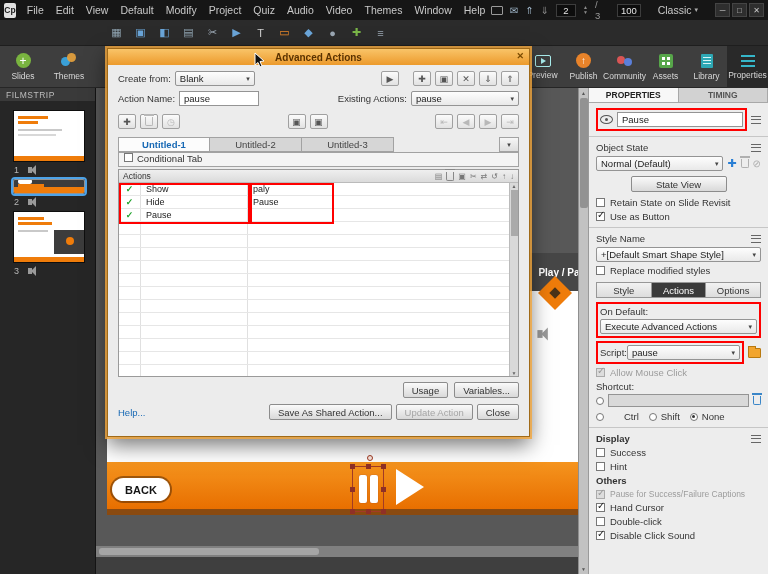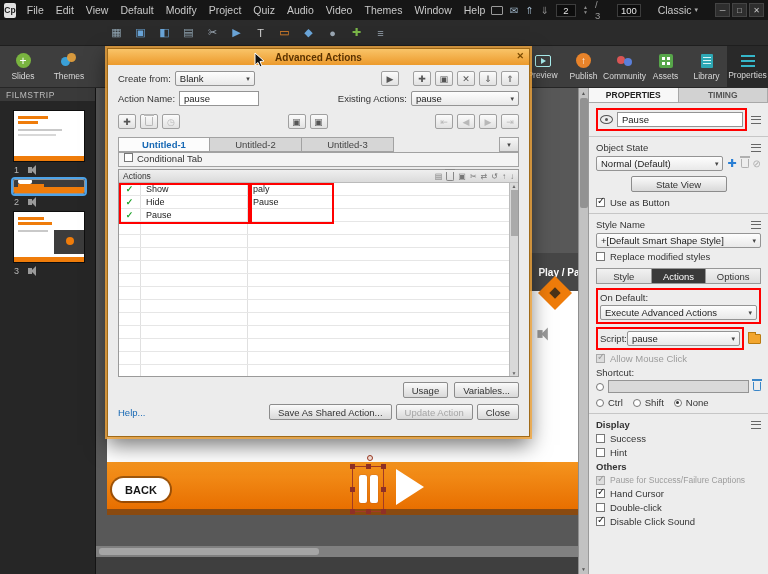--- a/index.html
+++ b/index.html
@@ -372,20 +372,24 @@
           <span class="car">▾</span>
         </div>
         <span style="color:#2a7fd4;font-size:11px">✚</span>
         <span class="tr-icon" style="color:#b0b0b0"></span>
         <span style="color:#b0b0b0;font-size:10px">⊘</span>
       </div>
       <div style="display:flex;justify-content:center;margin:5px 0">
         <div class="btn" style="width:96px">State View</div>
       </div>
       <div class="cbrow">
+          <span class="cb"></span>
+          <span>Retain State on Slide Revisit</span>
+        </div>
+      <div class="cbrow">
           <span class="cb on"></span>
           <span>Use as Button</span>
         </div>
       <div class="divider"></div>
       <div class="phead">
         <span>Style Name</span>
         <span class="menu3"></span>
       </div>
       <div class="sel">
         <span>+[Default Smart Shape Style]</span>
@@ -421,21 +425,21 @@
           <span class="cb dis on"></span>
           <span>Allow Mouse Click</span>
         </div>
       <div style="margin:2px 0">Shortcut:</div>
       <div class="prow">
         <span class="rad"></span>
         <div class="inp" style="flex:1;background:#d9d9d9;height:13px"></div>
         <span class="tr-icon" style="color:#3a86c8"></span>
       </div>
       <div class="prow" style="gap:10px;margin-top:4px">
-        <span class="prow" style="gap:4px">
+        <span class="prow" style="gap:20px">
             <span class="rad"></span>
             <span>Ctrl</span>
           </span>
         <span class="prow" style="gap:4px">
             <span class="rad"></span>
             <span>Shift</span>
           </span>
         <span class="prow" style="gap:4px">
             <span class="rad on"></span>
             <span>None</span>

